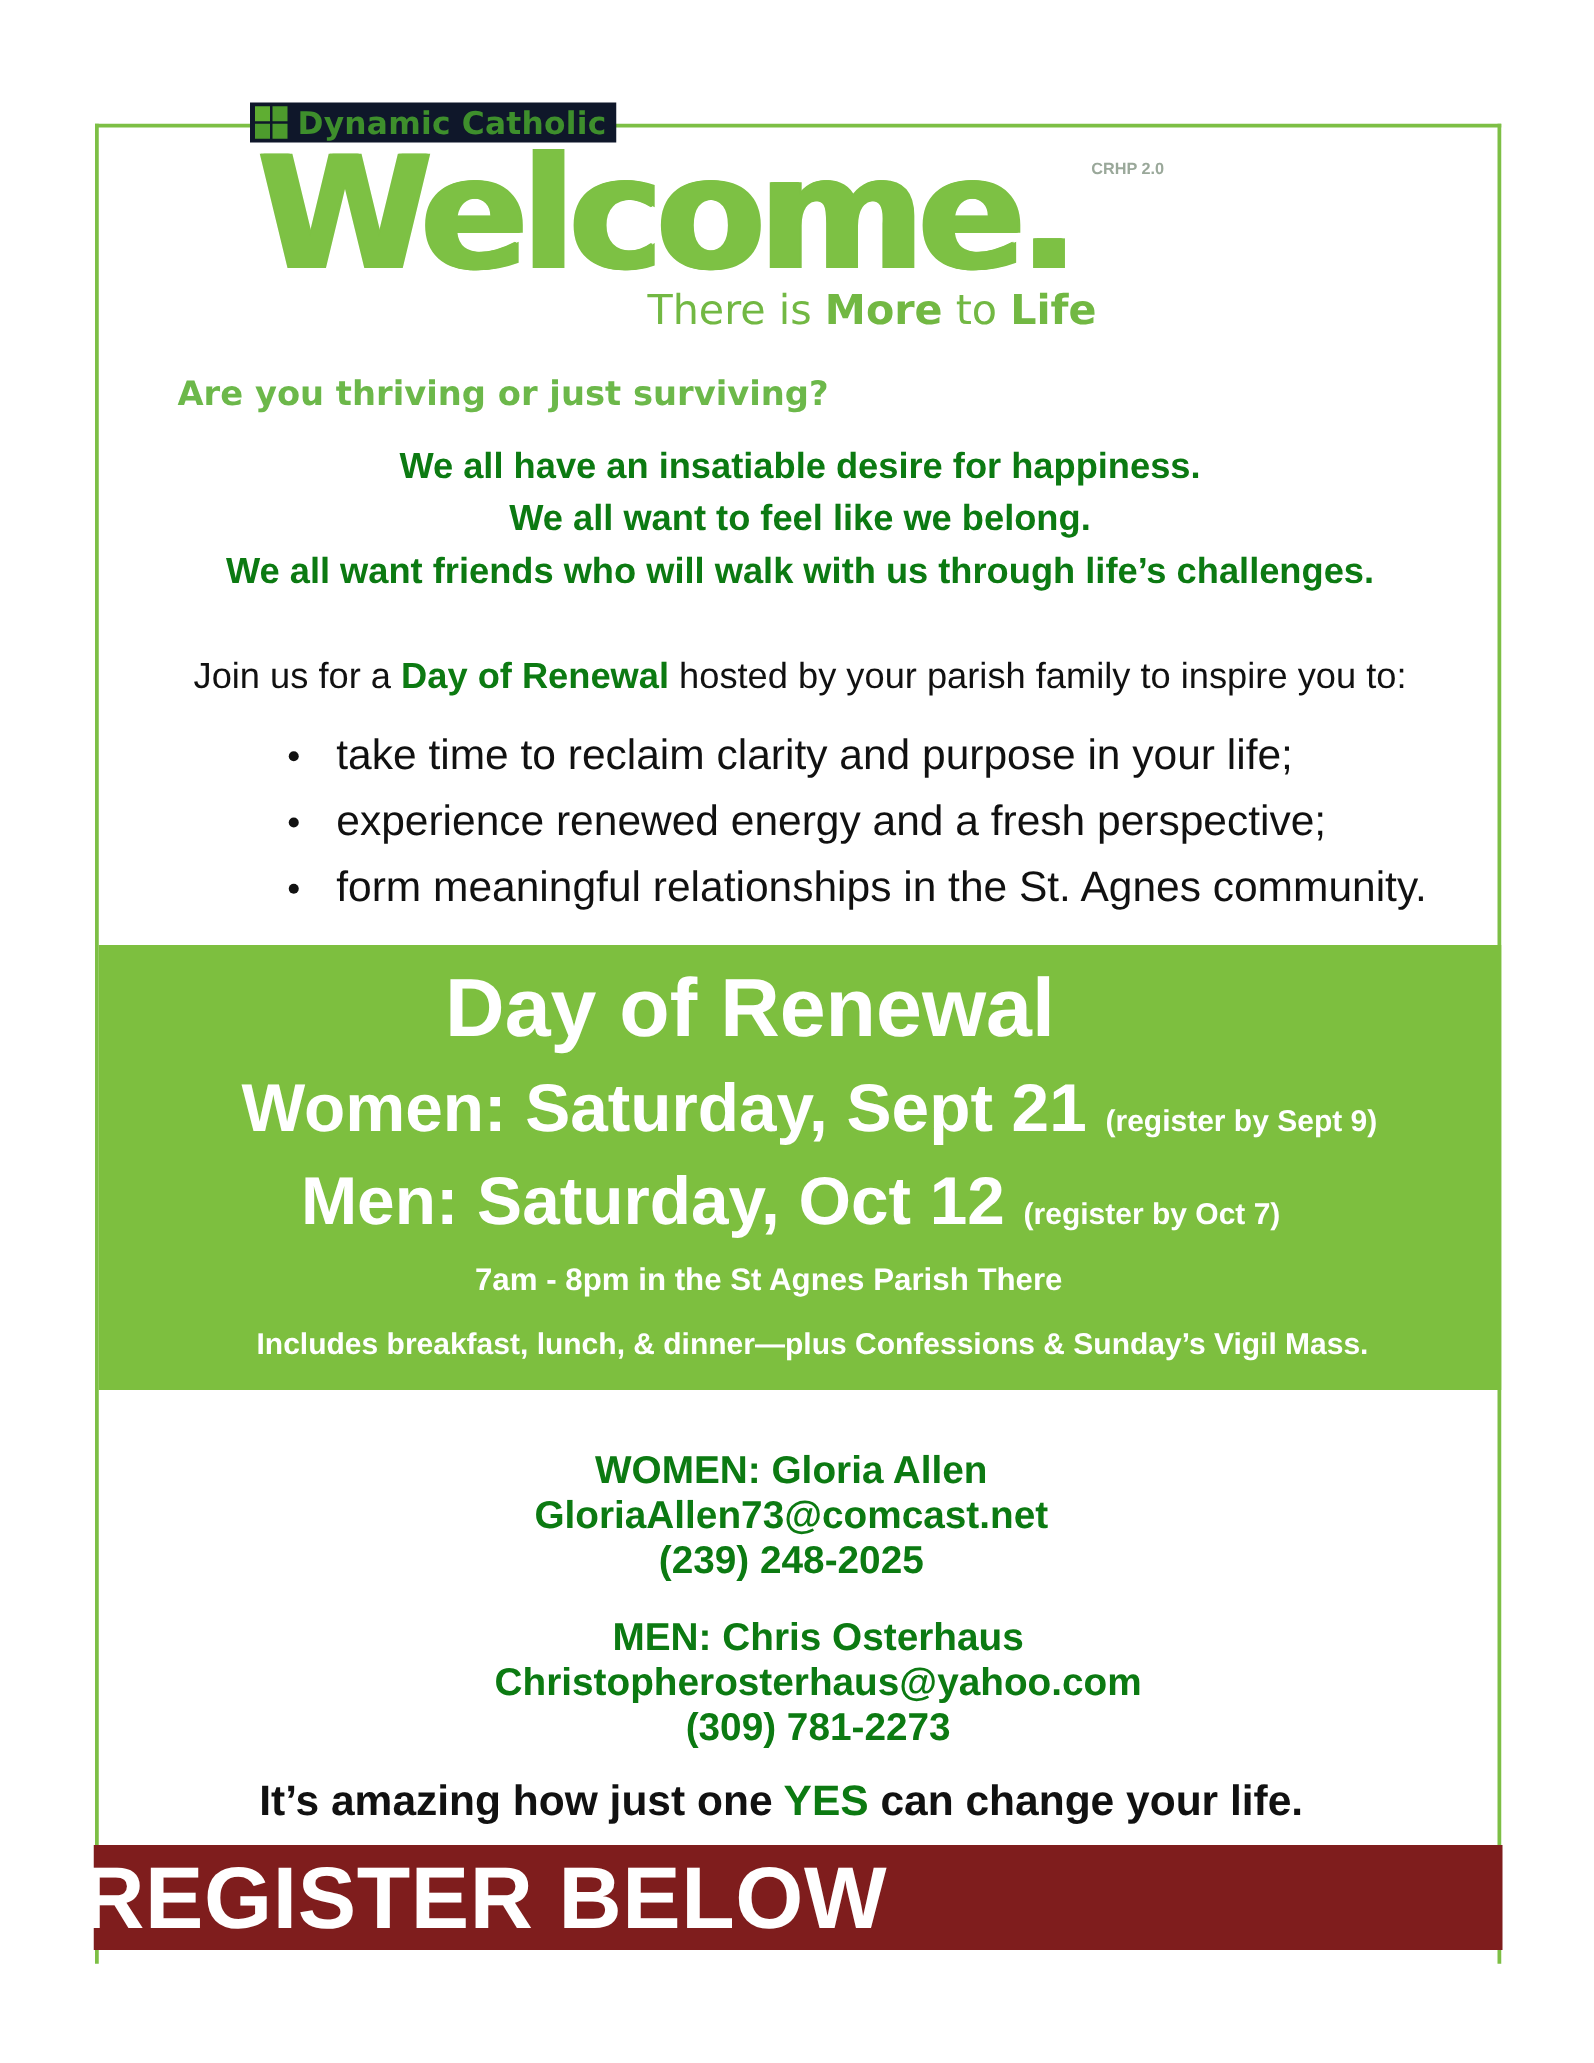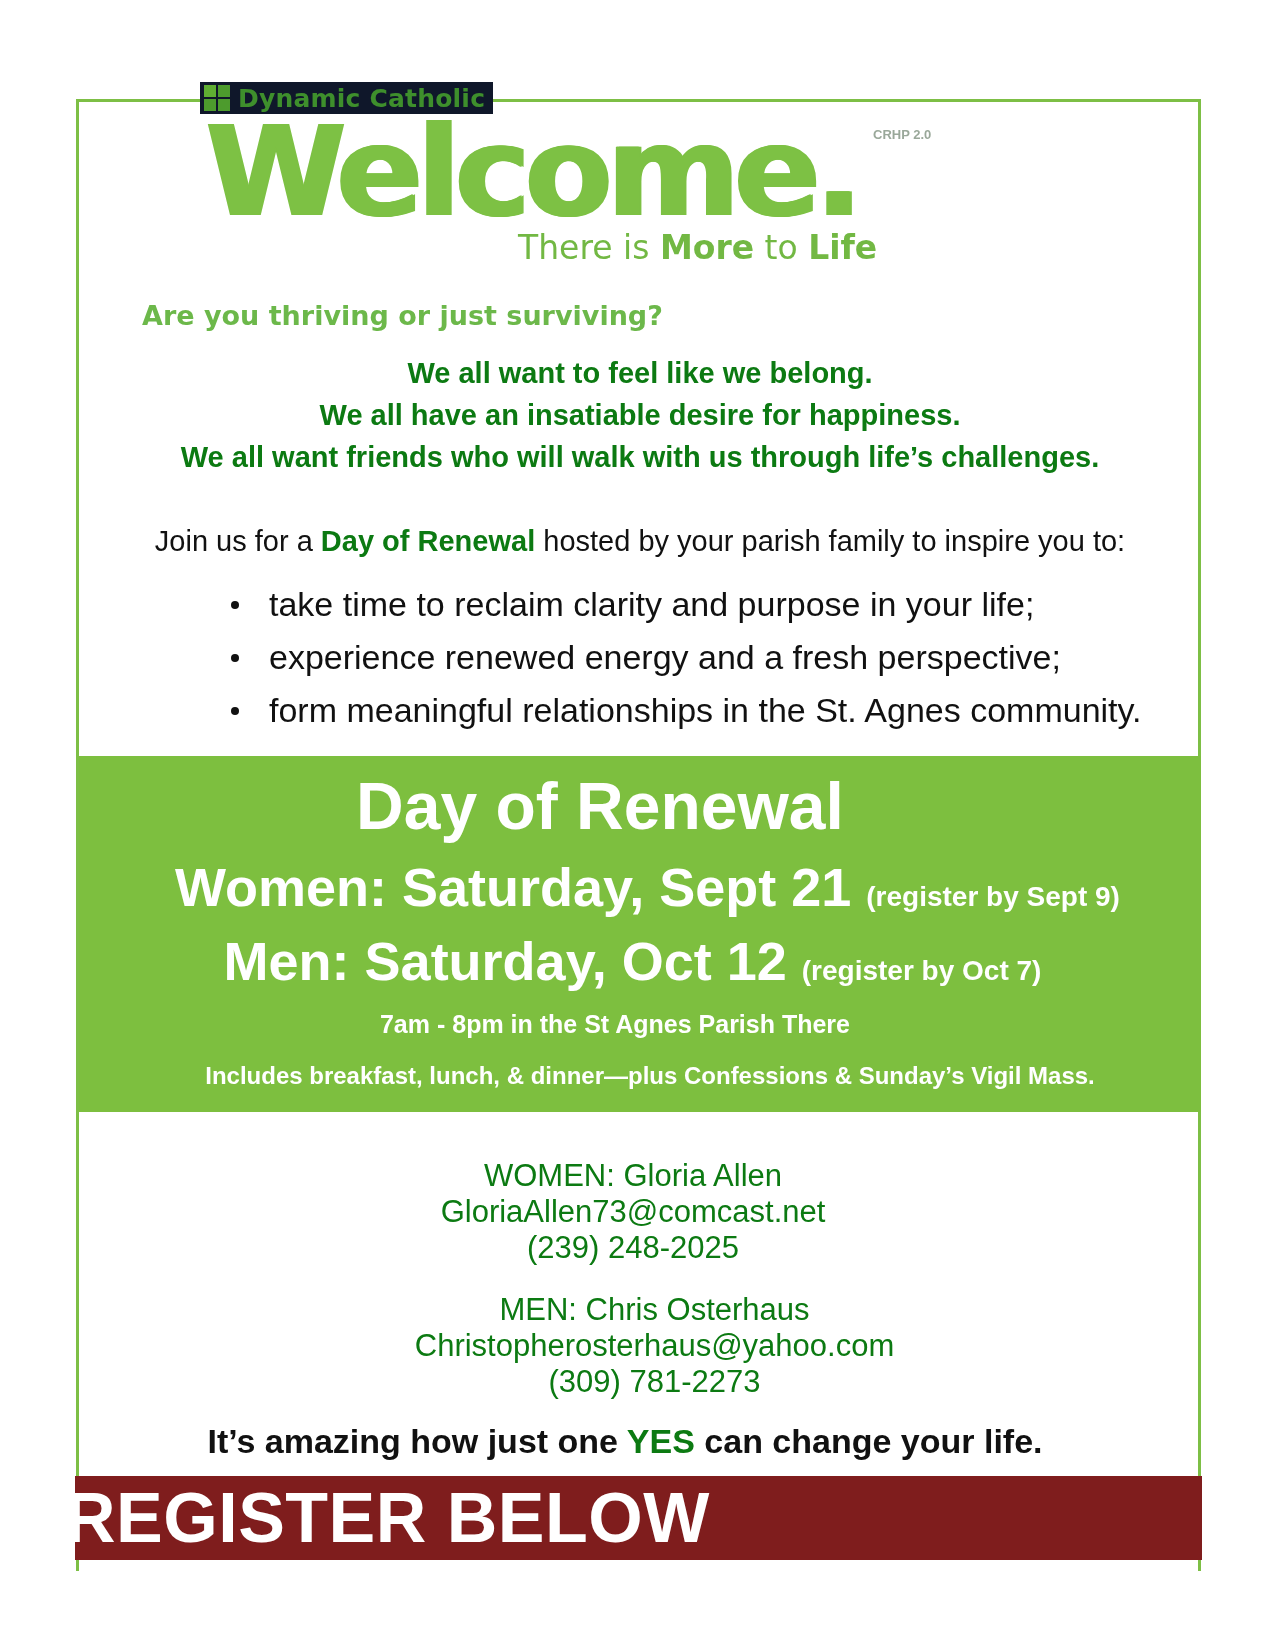--- a/index.html
+++ b/index.html
@@ -33,26 +33,26 @@
   .intro { position: absolute; left: 80px; width: 1120px; top: 525px; text-align: center; color: #111; font-size: 29px; }
   .intro .hl { color: #0c7a12; font-weight: bold; }
   .bullets { position: absolute; left: 231px; top: 578px; margin: 0; padding: 0; list-style: none; color: #111; font-size: 34px; }
   .bullets li { height: 53px; display: flex; align-items: center; }
   .bullets li .dot { width: 8px; height: 8px; border-radius: 50%; background: #111; margin-right: 30px; }
   .event-band {
     position: absolute; left: 79px; width: 1122px; top: 756px; height: 356px; background: #7dbf3f; color: #fff; text-align: center;
   }
   .event-title { position: absolute; left: 0; right: 0; top: 12px; font-size: 66px; font-weight: bold; margin-left: -80px; }
   .event-line { position: absolute; left: 0; right: 0; font-weight: bold; font-size: 54px; }
-  .event-line small { font-size: 28px; }
+  .event-line small { font-size: 24px; }
   .ev-women { top: 100px; margin-left: 15px; }
   .ev-men { top: 174px; margin-left: -15px; }
   .ev-time { position: absolute; left: 0; right: 0; top: 254px; font-size: 25px; font-weight: bold; margin-left: -50px; }
   .ev-includes { position: absolute; left: 0; right: 0; top: 306px; font-size: 24px; font-weight: bold; margin-left: 20px; }
-  .contacts { position: absolute; left: 80px; width: 1120px; top: 1158px; text-align: center; color: #0c7a12; font-weight: normal; font-size: 31px; line-height: 36px; }
+  .contacts { position: absolute; left: 80px; width: 1120px; top: 1158px; text-align: center; color: #0c7a12; font-weight: bold; font-size: 31px; line-height: 36px; }
   .contact-block { margin-left: -14px; }
   .contact-block + .contact-block { margin-top: 26px; margin-left: 0; padding-left: 29px; }
   .yes-line { position: absolute; left: 80px; width: 1120px; top: 1422px; text-align: center; color: #111; font-weight: bold; font-size: 34px; margin-left: -15px; }
   .yes-line .yes { color: #0c7a12; }
   .register-band {
     position: absolute; left: 75px; width: 1127px; top: 1476px; height: 84px; background: #7f1d1d;
     display: flex; align-items: center; justify-content: flex-start;
   }
   .register-band span { color: #fff; font-weight: bold; font-size: 70px; letter-spacing: 0.5px; margin-left: -10px; }
 </style>
@@ -73,22 +73,22 @@
 
 <div class="welcome">Welcome.</div>
 <div class="crhp">CRHP 2.0</div>
 <div class="tagline">
   <span>There is </span><b>More</b><span> to </span><b>Life</b>
 </div>
 
 <div class="question">Are you thriving or just surviving?</div>
 
 <div class="statements">
+  <div>We all have an insatiable desire for happiness.</div>
   <div>We all want to feel like we belong.</div>
-  <div>We all have an insatiable desire for happiness.</div>
   <div>We all want friends who will walk with us through life’s challenges.</div>
 </div>
 
 <div class="intro">
   <span>Join us for a </span><span class="hl">Day of Renewal</span><span> hosted by your parish family to inspire you to:</span>
 </div>
 
 <ul class="bullets">
   <li>
       <span class="dot"></span>

